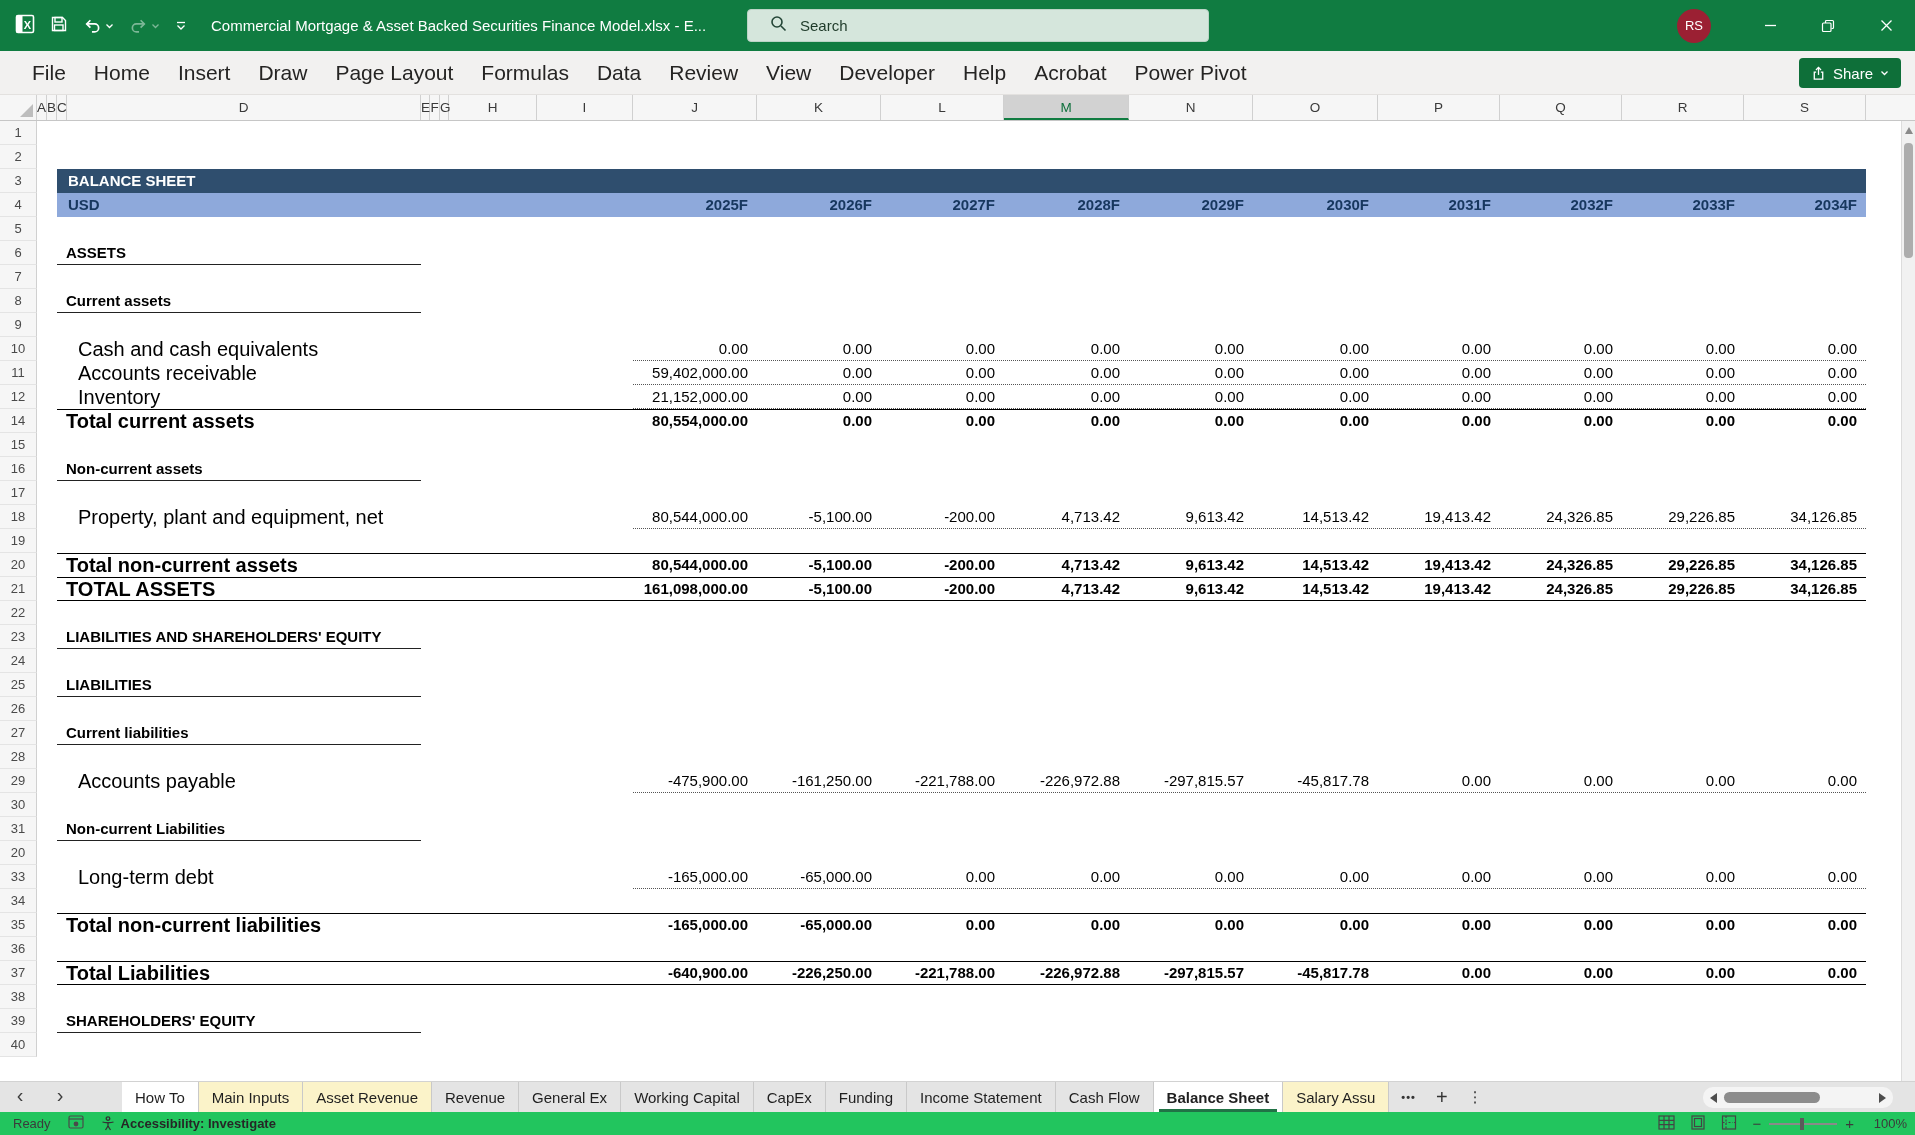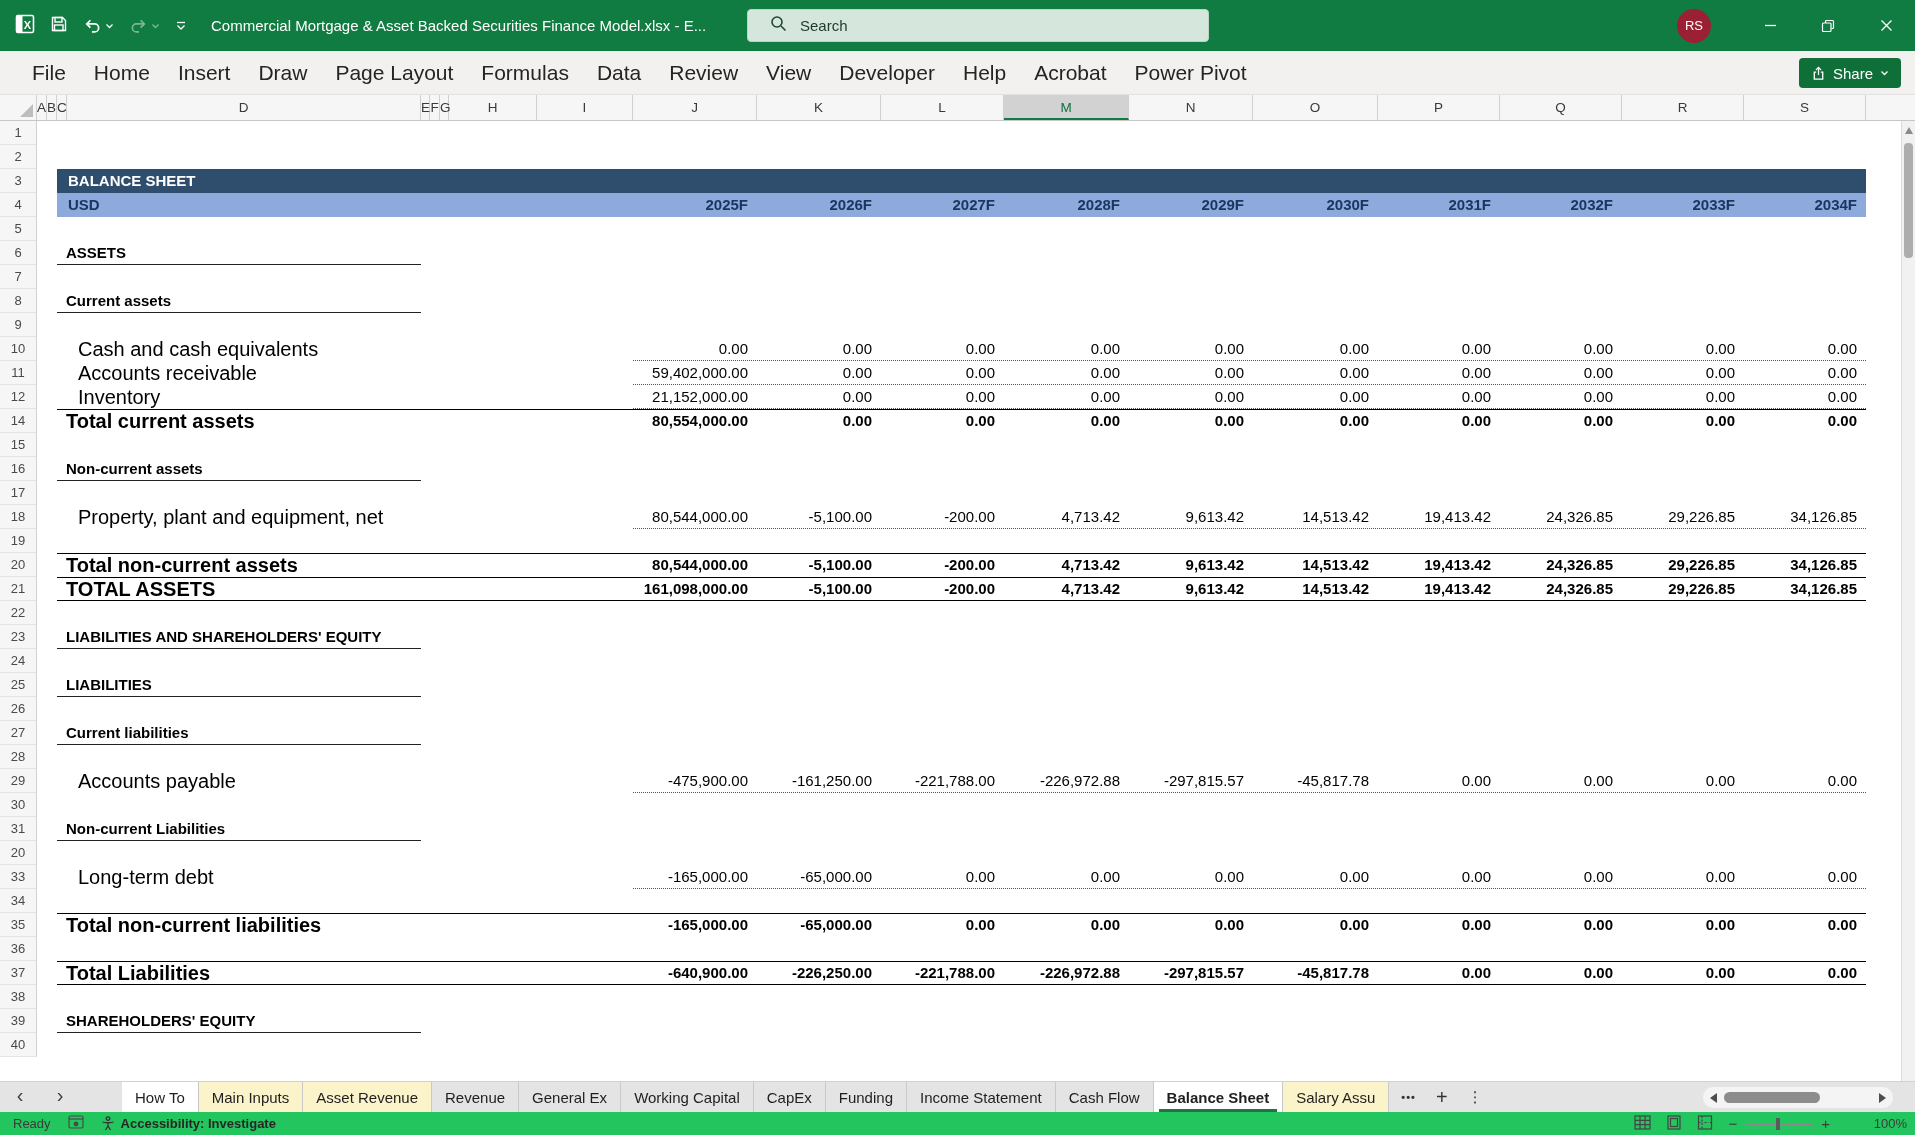--- a/index.html
+++ b/index.html
@@ -93,21 +93,21 @@
 
   
   .statusbar { height:23px; background:#22c55e; display:flex; align-items:center; font-size:13px; color:#3b3b3b; position:relative; }
   .status-left { display:flex; align-items:center; gap:17px; padding-left:13px; }
   .acc-group { display:flex; align-items:center; gap:6px; font-weight:700; color:#262626; }
   .status-right { position:absolute; right:8px; display:flex; align-items:center; gap:15px; }
   .zoom-group { display:flex; align-items:center; gap:8px; }
   .zoom-track { width:68px; height:2px; background:#8a8a8a; position:relative; }
   .zoom-thumb { position:absolute; left:31px; top:-5px; width:4px; height:12px; background:#5a5a5a; }
   .zoom-sign { font-size:15px; color:#3b3b3b; }
-  .zoom-pct { width:38px; text-align:right;margin-left:24px; }
+  .zoom-pct { width:38px; text-align:right; }
 </style>
 </head>
 <body>
 
 <div id="app">
 
   <div class="titlebar">
     <div class="qat">
       <span>
         <svg width="20" height="20" viewBox="0 0 20 20">

